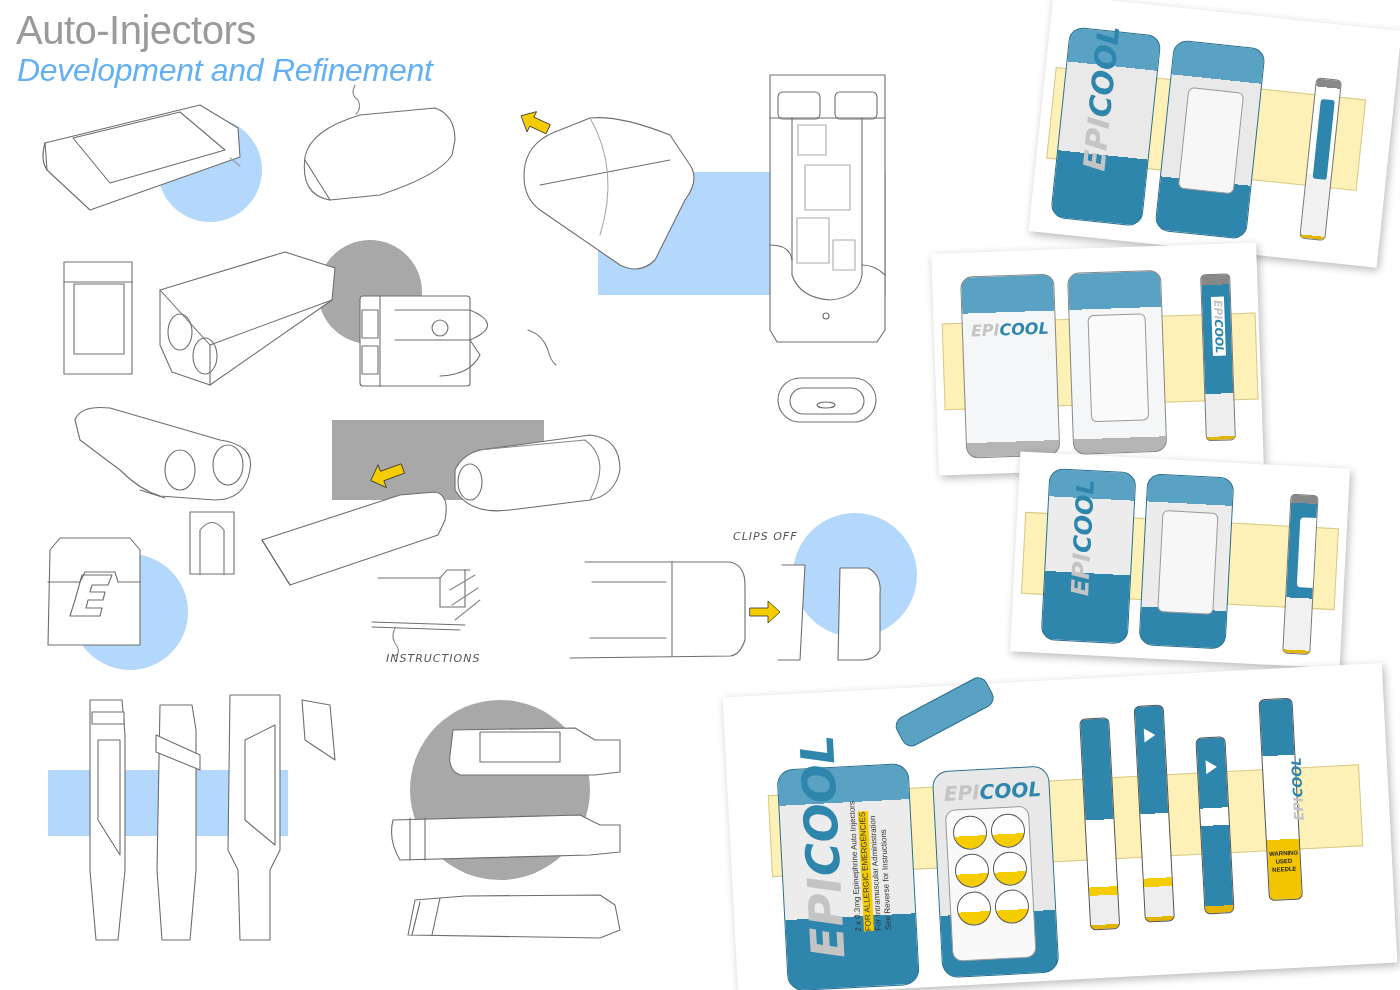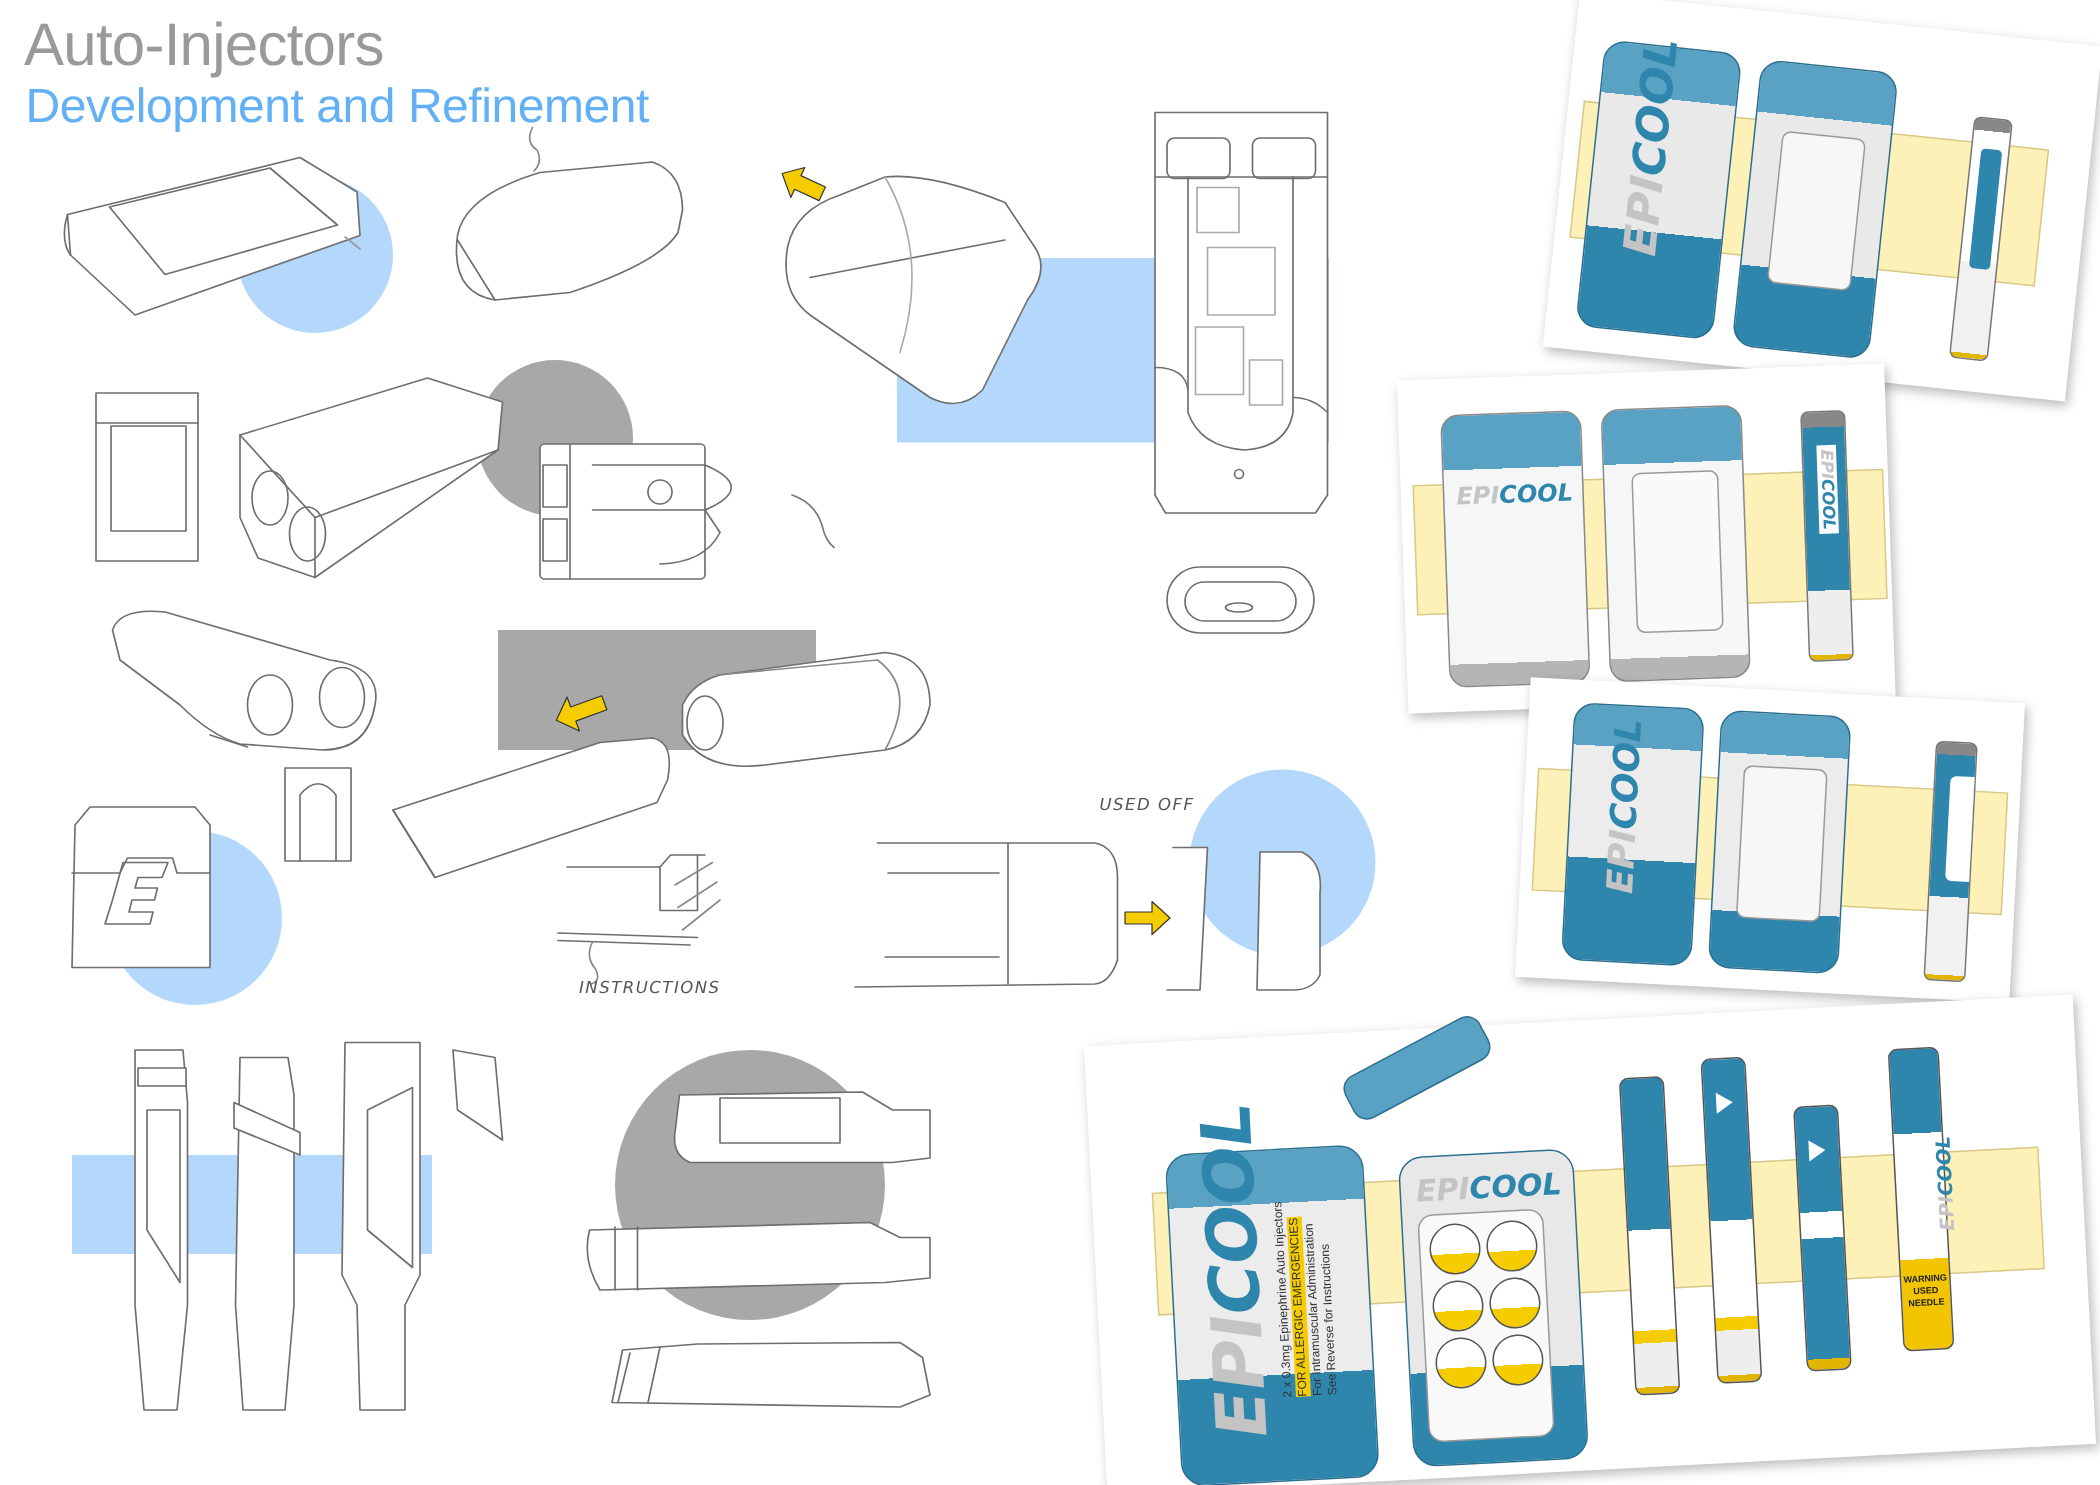--- a/index.html
+++ b/index.html
@@ -7,21 +7,21 @@
       width: 1400px; height: 990px; position: relative; overflow: hidden;
       background: #ffffff;
       font-family: "Liberation Sans", sans-serif;
     }
     .title-main {
       position: absolute; left: 16px; top: 8px;
       font-size: 40px; color: #9a9a9a; font-weight: normal; letter-spacing: -0.5px;
     }
     .title-sub {
       position: absolute; left: 17px; top: 52px;
-      font-size: 32px; color: #63b0f5; font-weight: normal; letter-spacing: -0.3px;
+      font-size: 32px; color: #63b0f5; font-weight: normal; letter-spacing: -0.3px; font-style: italic;
     }
     .layer { position: absolute; left: 0; top: 0; width: 1400px; height: 990px; }
     .sketch-label {
       position: absolute; font-family: "DejaVu Sans", sans-serif;
       font-size: 11px; color: #555; letter-spacing: 1px; font-style: italic;
     }
     .card {
       position: absolute; background: #fff;
       box-shadow: 2px 3px 8px rgba(0,0,0,0.28);
     }
@@ -168,21 +168,21 @@
       <path d="M453 730 L575 728 L595 740 L620 740 L620 772 L595 775 L460 775 Q448 770 450 755 Z"></path>
       <rect x="480" y="732" width="80" height="30"></rect>
       <path d="M393 820 L580 815 L600 825 L620 825 L620 852 L590 855 L400 860 Q388 840 393 820 Z"></path>
       <path d="M410 818 L410 860 M425 818 L425 860"></path>
       <path d="M408 935 L415 900 L465 896 L600 895 L615 905 L620 930 L600 938 Z"></path>
       <path d="M420 902 L412 935 M440 898 L432 935"></path>
     </g>
   </g>
 </svg>
 
-<div class="sketch-label" style="left:733px; top:530px;">USED OFF</div>
+<div class="sketch-label" style="left:733px; top:530px;">CLIPS OFF</div>
 <div class="sketch-label" style="left:386px; top:652px;">INSTRUCTIONS</div>
 
 <div class="card" style="left:1040px; top:12px; width:350px; height:238px; transform: rotate(6deg); transform-origin: center;">
   <div style="position:absolute; left:10px; top:72px; width:310px; height:90px; background:#fdf1b8; border:1px solid #d8c98a;"></div>
   <div style="position:absolute; left:20px; top:30px; width:90px; height:190px; border-radius:14px; background:linear-gradient(#5aa2c4 0 18%, #e9e9e9 18% 65%, #2f86ad 65% 100%); border:1px solid #2a6f90;">
     <div class="brand" style="position:absolute; left:20px; top:140px; transform:rotate(-90deg); transform-origin:left top; font-size:30px; white-space:nowrap;">
       <span style="color:#c4c4c4;">EPI</span><span style="color:#2f86ad;">COOL</span>
     </div>
   </div>
   <div style="position:absolute; left:125px; top:32px; width:90px; height:190px; border-radius:14px; background:linear-gradient(#5aa2c4 0 18%, #e9e9e9 18% 72%, #2f86ad 72% 100%); border:1px solid #2a6f90;">

